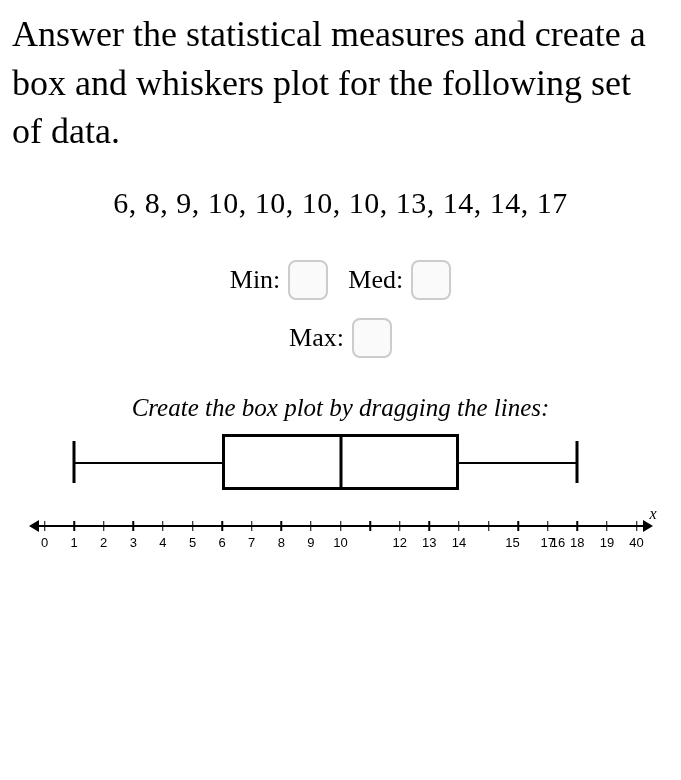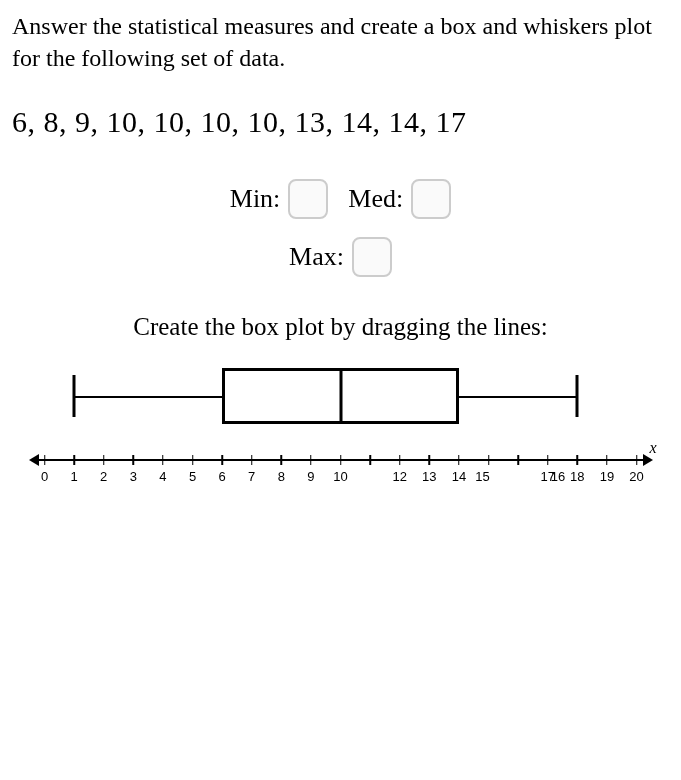--- a/index.html
+++ b/index.html
@@ -5,27 +5,27 @@
   body {
     margin: 0;
     padding: 10px 12px;
     font-family: Georgia, 'Times New Roman', serif;
     background: #fff;
     color: #000;
     width: 681px;
     box-sizing: border-box;
   }
   .question {
-    font-size: 24px;
+    font-size: 36px;
     line-height: 1.35;
     margin-bottom: 30px;
   }
   .data-set {
     font-size: 30px;
-    text-align: left;
+    text-align: center;
     margin: 30px 0 40px;
     letter-spacing: 0.5px;
   }
   .measures {
     display: flex;
     flex-wrap: wrap;
     justify-content: center;
     gap: 18px 20px;
     font-size: 26px;
     margin-bottom: 36px;
@@ -41,21 +41,22 @@
     border: 2px solid #ccc;
     border-radius: 8px;
     background: #fafafa;
     box-sizing: border-box;
     font-size: 20px;
     text-align: center;
   }
   .instruction {
     font-size: 25px;
     text-align: center;
-    margin-bottom: 20px;
+    margin-bottom: 5px;
+    font-style: italic;
   }
   .plot-area {
     position: relative;
     width: 620px;
     margin: 0 auto;
     height: 130px;
   }
   .boxplot-canvas {
     position: relative;
     height: 70px;
@@ -210,25 +211,25 @@
       <div class="tick-label" style="left: 310px;">10</div>
       <div class="tick" style="left: 339.6px;"></div>
       <div class="tick-label" style="left: 339.6px; margin-top: 39px;">11</div>
       <div class="tick" style="left: 369.2px;"></div>
       <div class="tick-label" style="left: 369.2px; text-align: right;">12</div>
       <div class="tick" style="left: 398.8px;"></div>
       <div class="tick-label" style="left: 398.8px;">13</div>
       <div class="tick" style="left: 428.4px;"></div>
       <div class="tick-label" style="left: 428.4px;">14</div>
       <div class="tick" style="left: 458px;"></div>
-      <div class="tick-label" style="left: 452px;">15</div>
+      <div class="tick-label" style="left: 482px;">15</div>
       <div class="tick" style="left: 487.6px;"></div>
       <div class="tick-label" style="left: 487.6px; margin-left: 40px;">16</div>
       <div class="tick" style="left: 517.2px;"></div>
       <div class="tick-label" style="left: 517.2px;">17</div>
       <div class="tick" style="left: 546.8px;"></div>
       <div class="tick-label" style="left: 546.8px;">18</div>
       <div class="tick" style="left: 576.4px;"></div>
       <div class="tick-label" style="left: 576.4px;">19</div>
       <div class="tick" style="left: 606px;"></div>
-      <div class="tick-label" style="left: 606px;">20</div>
+      <div class="tick-label" style="left: 606px;">40</div>
     </div>
 </div>
 
 </body></html>

